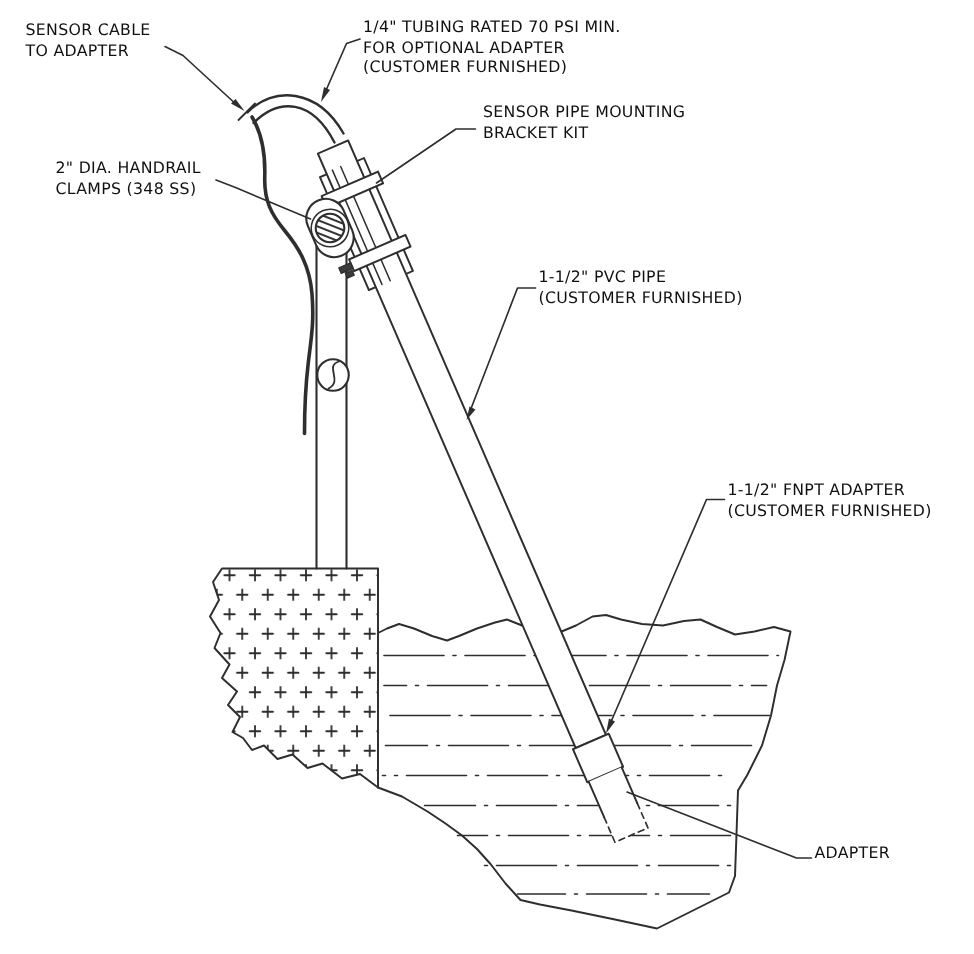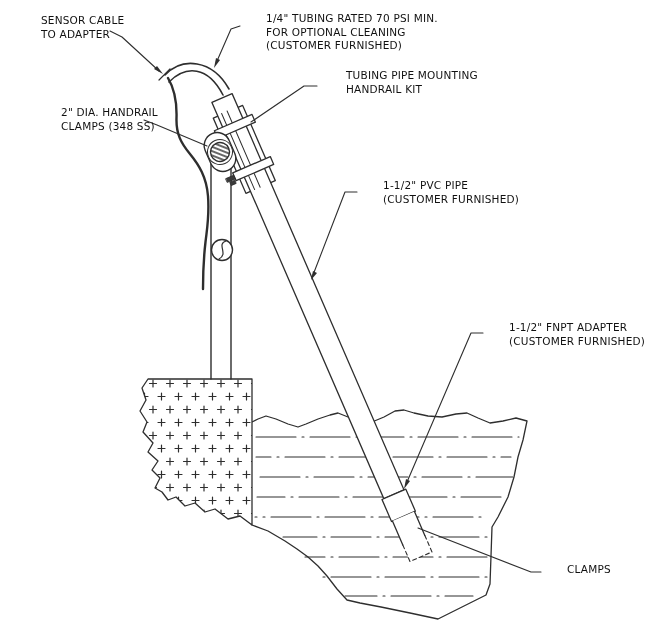--- a/index.html
+++ b/index.html
@@ -3,21 +3,21 @@
 <meta charset="utf-8">
 <style>
   html,body{margin:0;padding:0;background:#fff;}
   #stage{
     position:relative;width:649px;height:636px;background:#ffffff;overflow:hidden;
     font-family:"DejaVu Sans","Liberation Sans",sans-serif;
   }
   #drawing{position:absolute;left:0;top:0;}
   .callout{
     position:absolute;color:#111;font-size:10.5px;line-height:13.5px;
-    letter-spacing:0.2px;white-space:nowrap;margin-left:24px;
+    letter-spacing:0.2px;white-space:nowrap;
   }
 </style>
 </head>
 <body>
 
 <div id="stage">
 
   <svg id="drawing" width="649" height="636" viewBox="0 0 649 636" fill="none" stroke-linecap="round" stroke-linejoin="round">
     <defs>
       <pattern id="hatch" width="4" height="4" patternUnits="userSpaceOnUse" patternTransform="rotate(45)">
@@ -108,41 +108,41 @@
     </g>
   </svg>
 
   <div class="callout" style="left:17px;top:14px">
     <div>SENSOR CABLE</div>
     <div>TO ADAPTER</div>
   </div>
 
   <div class="callout" style="left:242px;top:12px">
     <div>1/4" TUBING RATED 70 PSI MIN.</div>
-    <div>FOR OPTIONAL CLEANING</div>
+    <div>FOR OPTIONAL ADAPTER</div>
     <div>(CUSTOMER FURNISHED)</div>
   </div>
 
   <div class="callout" style="left:322px;top:69px">
-    <div>TUBING PIPE MOUNTING</div>
-    <div>HANDRAIL KIT</div>
+    <div>SENSOR PIPE MOUNTING</div>
+    <div>BRACKET KIT</div>
   </div>
 
   <div class="callout" style="left:37px;top:106px">
     <div>2" DIA. HANDRAIL</div>
     <div>CLAMPS (348 SS)</div>
   </div>
 
   <div class="callout" style="left:359px;top:179px">
     <div>1-1/2" PVC PIPE</div>
     <div>(CUSTOMER FURNISHED)</div>
   </div>
 
   <div class="callout" style="left:485px;top:321px">
     <div>1-1/2" FNPT ADAPTER</div>
     <div>(CUSTOMER FURNISHED)</div>
   </div>
 
   <div class="callout" style="left:543px;top:563px">
-    <div>CLAMPS</div>
+    <div>ADAPTER</div>
   </div>
 
 </div>
 
 </body></html>

